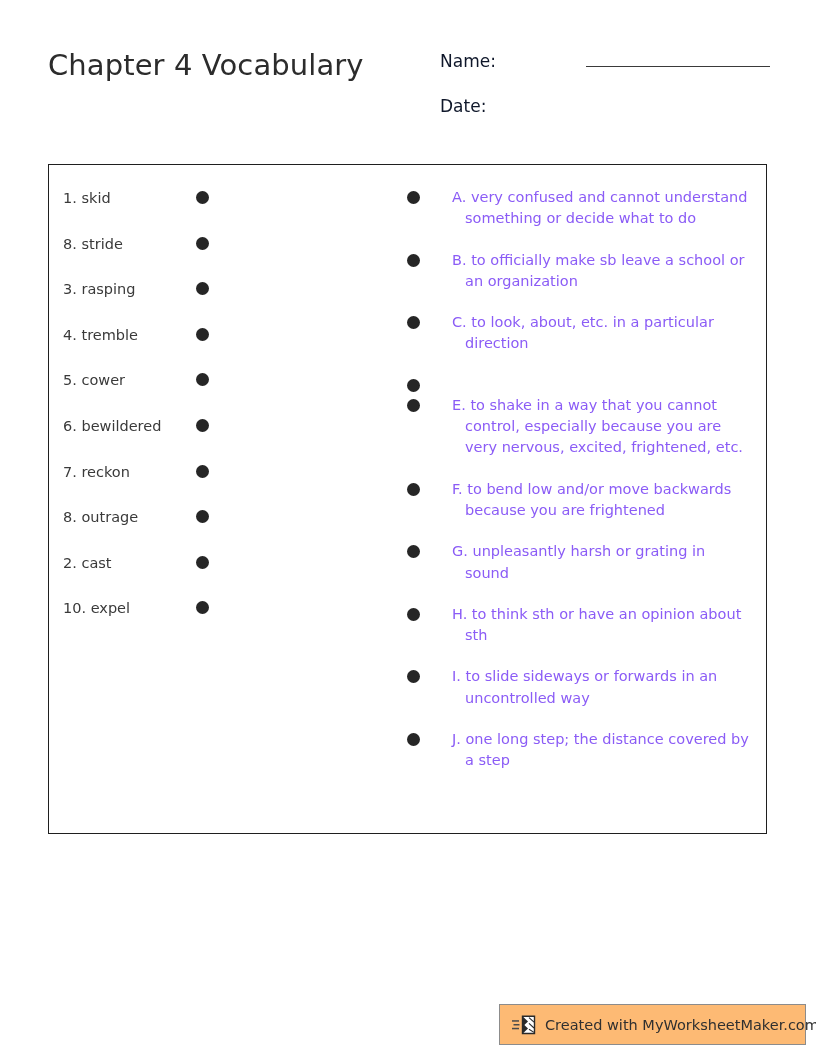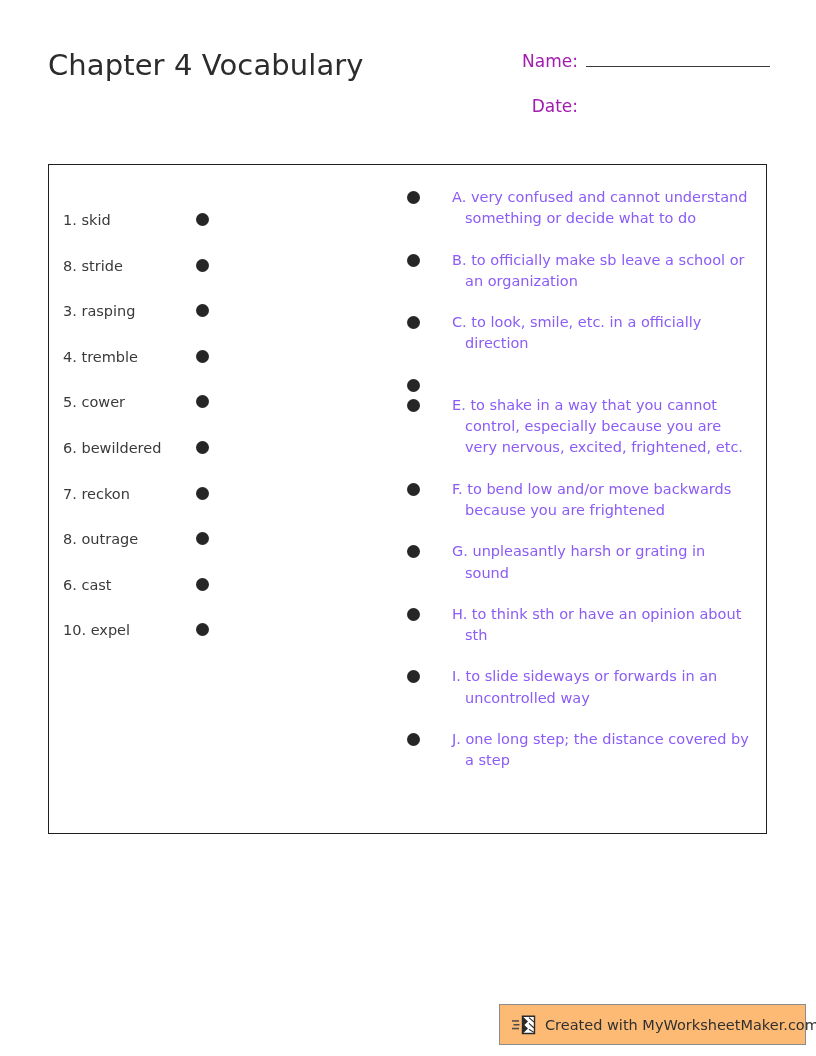--- a/index.html
+++ b/index.html
@@ -38,24 +38,23 @@
   .field-row {
     position: absolute;
     display: flex;
     align-items: baseline;
     height: 24px;
   }
   #name-row { left: 440px; top: 47px; width: 330px; }
   #date-row { left: 440px; top: 96px; width: 330px; flex-direction: column; }
   .field-label {
     width: 138px;
-    text-align: right;
     padding-right: 8px;
     font-size: 17px;
-    color: #a21caf;
+    color: #0f172a;
     white-space: nowrap;
   }
   .field-line {
     flex: 1;
     border-bottom: 1.4px solid #3a3a3a;
     height: 19px;
   }
 
   
   #worksheet-box {
@@ -76,21 +75,20 @@
     width: 100%;
     height: 100%;
   }
 
   
   #words-column {
     position: absolute;
     left: 14px;
     top: 22px;
     width: 210px;
-    margin-top: 22px;
   }
   .word-row {
     position: relative;
     height: 45.6px;
     display: flex;
     align-items: flex-start;
   }
   .word-label {
     font-size: 14.5px;
     color: #3a3a3a;
@@ -213,41 +211,41 @@
       </div>
       <div class="word-row">
         <span class="word-label">7. reckon</span>
         <span class="dot"></span>
       </div>
       <div class="word-row">
         <span class="word-label">8. outrage</span>
         <span class="dot"></span>
       </div>
       <div class="word-row">
-        <span class="word-label">6. cast</span>
+        <span class="word-label">2. cast</span>
         <span class="dot"></span>
       </div>
       <div class="word-row">
         <span class="word-label">10. expel</span>
         <span class="dot"></span>
       </div>
     </div>
 
     <div id="defs-column">
       <div class="def-row">
         <span class="dot"></span>
         <span class="def-text">A. very confused and cannot understand something or decide what to do</span>
       </div>
       <div class="def-row">
         <span class="dot"></span>
         <span class="def-text">B. to officially make sb leave a school or an organization</span>
       </div>
       <div class="def-row">
         <span class="dot"></span>
-        <span class="def-text">C. to look, smile, etc. in a officially direction</span>
+        <span class="def-text">C. to look, about, etc. in a particular direction</span>
       </div>
       <div class="def-row">
         <span class="dot"></span>
       </div>
       <div class="def-row">
         <span class="dot"></span>
         <span class="def-text">E. to shake in a way that you cannot control, especially because you are very nervous, excited, frightened, etc.</span>
       </div>
       <div class="def-row">
         <span class="dot"></span>

